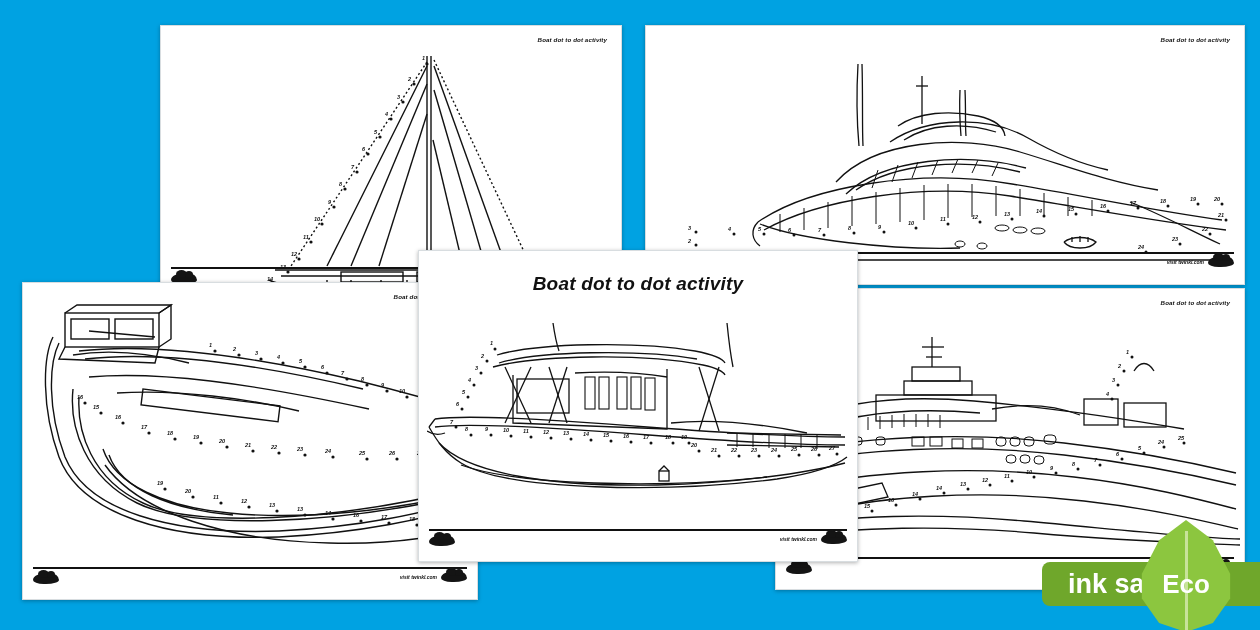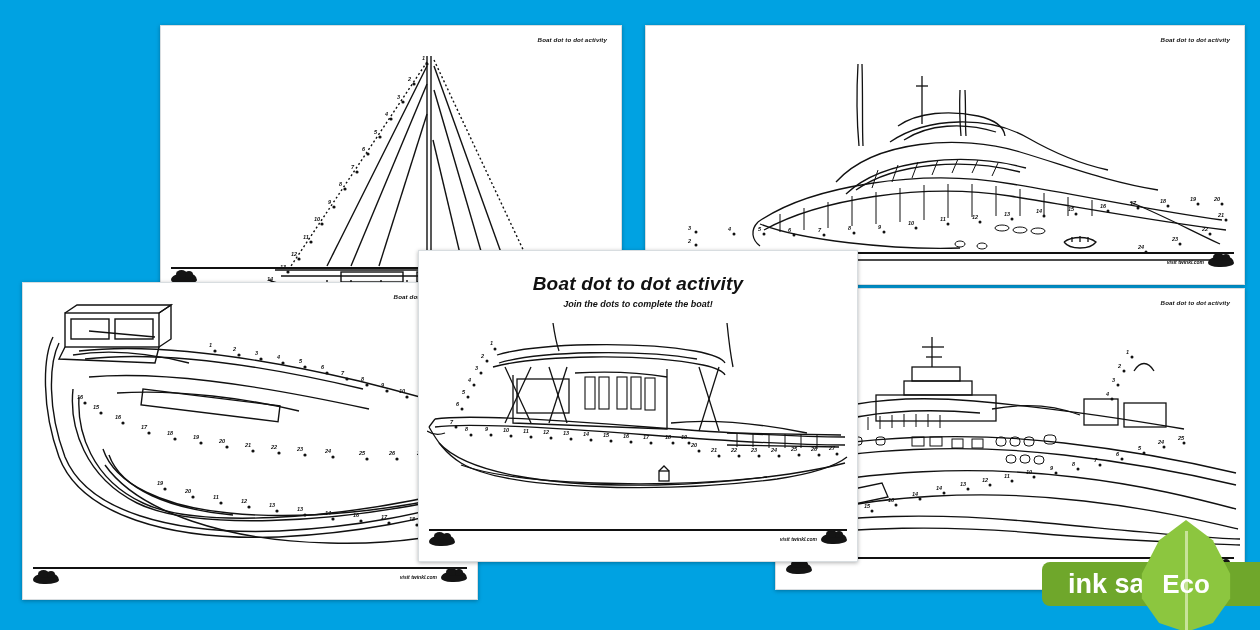--- a/index.html
+++ b/index.html
@@ -536,21 +536,20 @@
     <div class="footer">
       <div class="footer-rule"></div>
       <div class="logo logo-left"></div>
       <div class="footer-note">visit twinkl.com</div>
       <div class="logo logo-right"></div>
     </div>
   </div>
 
   <div class="page" id="p5" style="left:418px;top:250px;width:440px;height:312px;z-index:30;">
     <div class="page-title">Boat dot to dot activity</div>
-    <div class="page-sub">Join the dots to complete the boat!</div>
     <div class="art" style="left:8px;top:72px;width:424px;height:190px;">
       <svg viewBox="0 0 424 190" xmlns="http://www.w3.org/2000/svg" fill="none" stroke="#111" stroke-width="1.3">
 
         <path d="M126 0 C128 14 130 22 132 28"></path>
         <path d="M300 0 C302 20 304 34 306 44"></path>
 
         <path d="M70 32 C110 20 210 18 268 28 C288 32 296 36 298 40"></path>
         <path d="M72 40 C112 28 212 26 270 36"></path>
         <path d="M66 44 C110 32 216 30 276 42 C290 45 296 48 298 52"></path>
 

